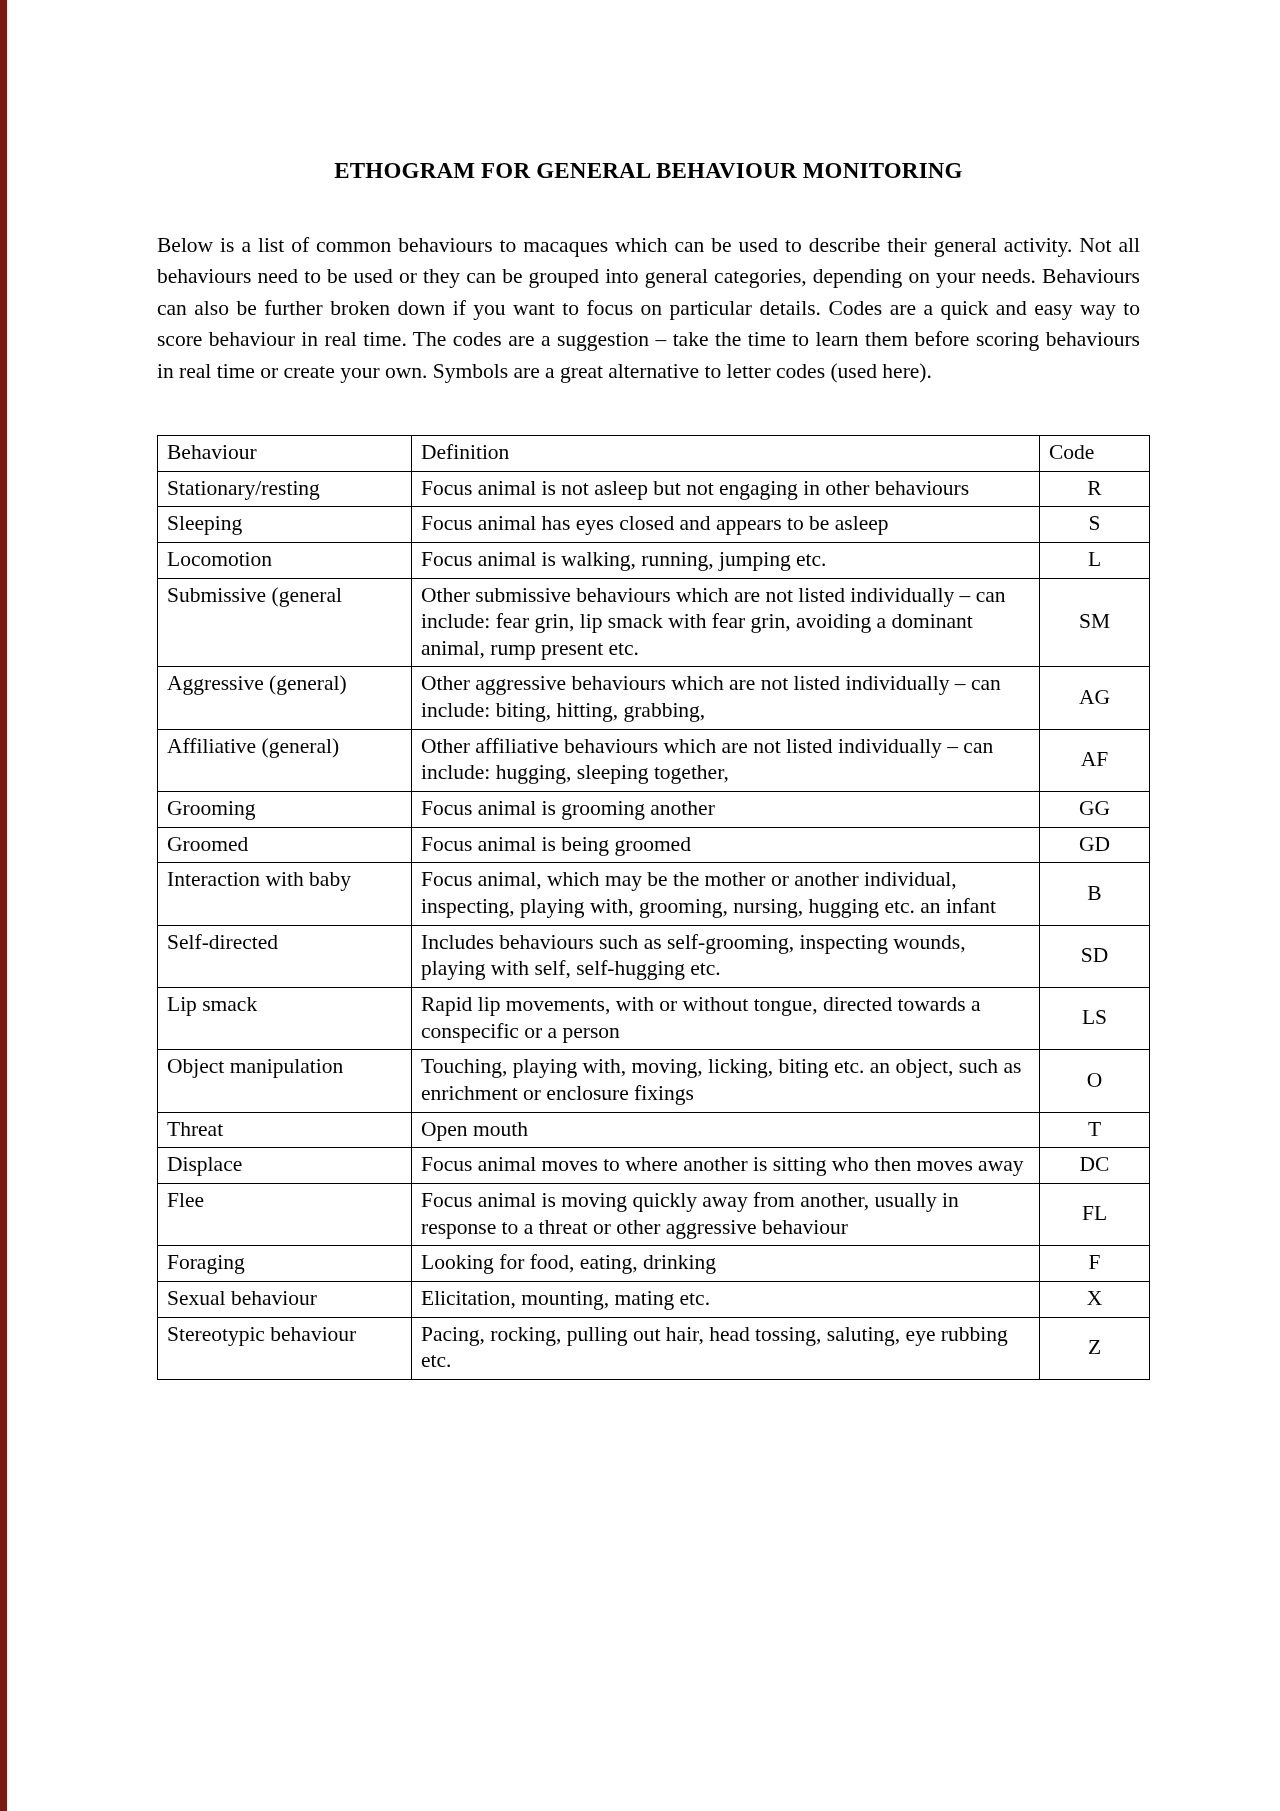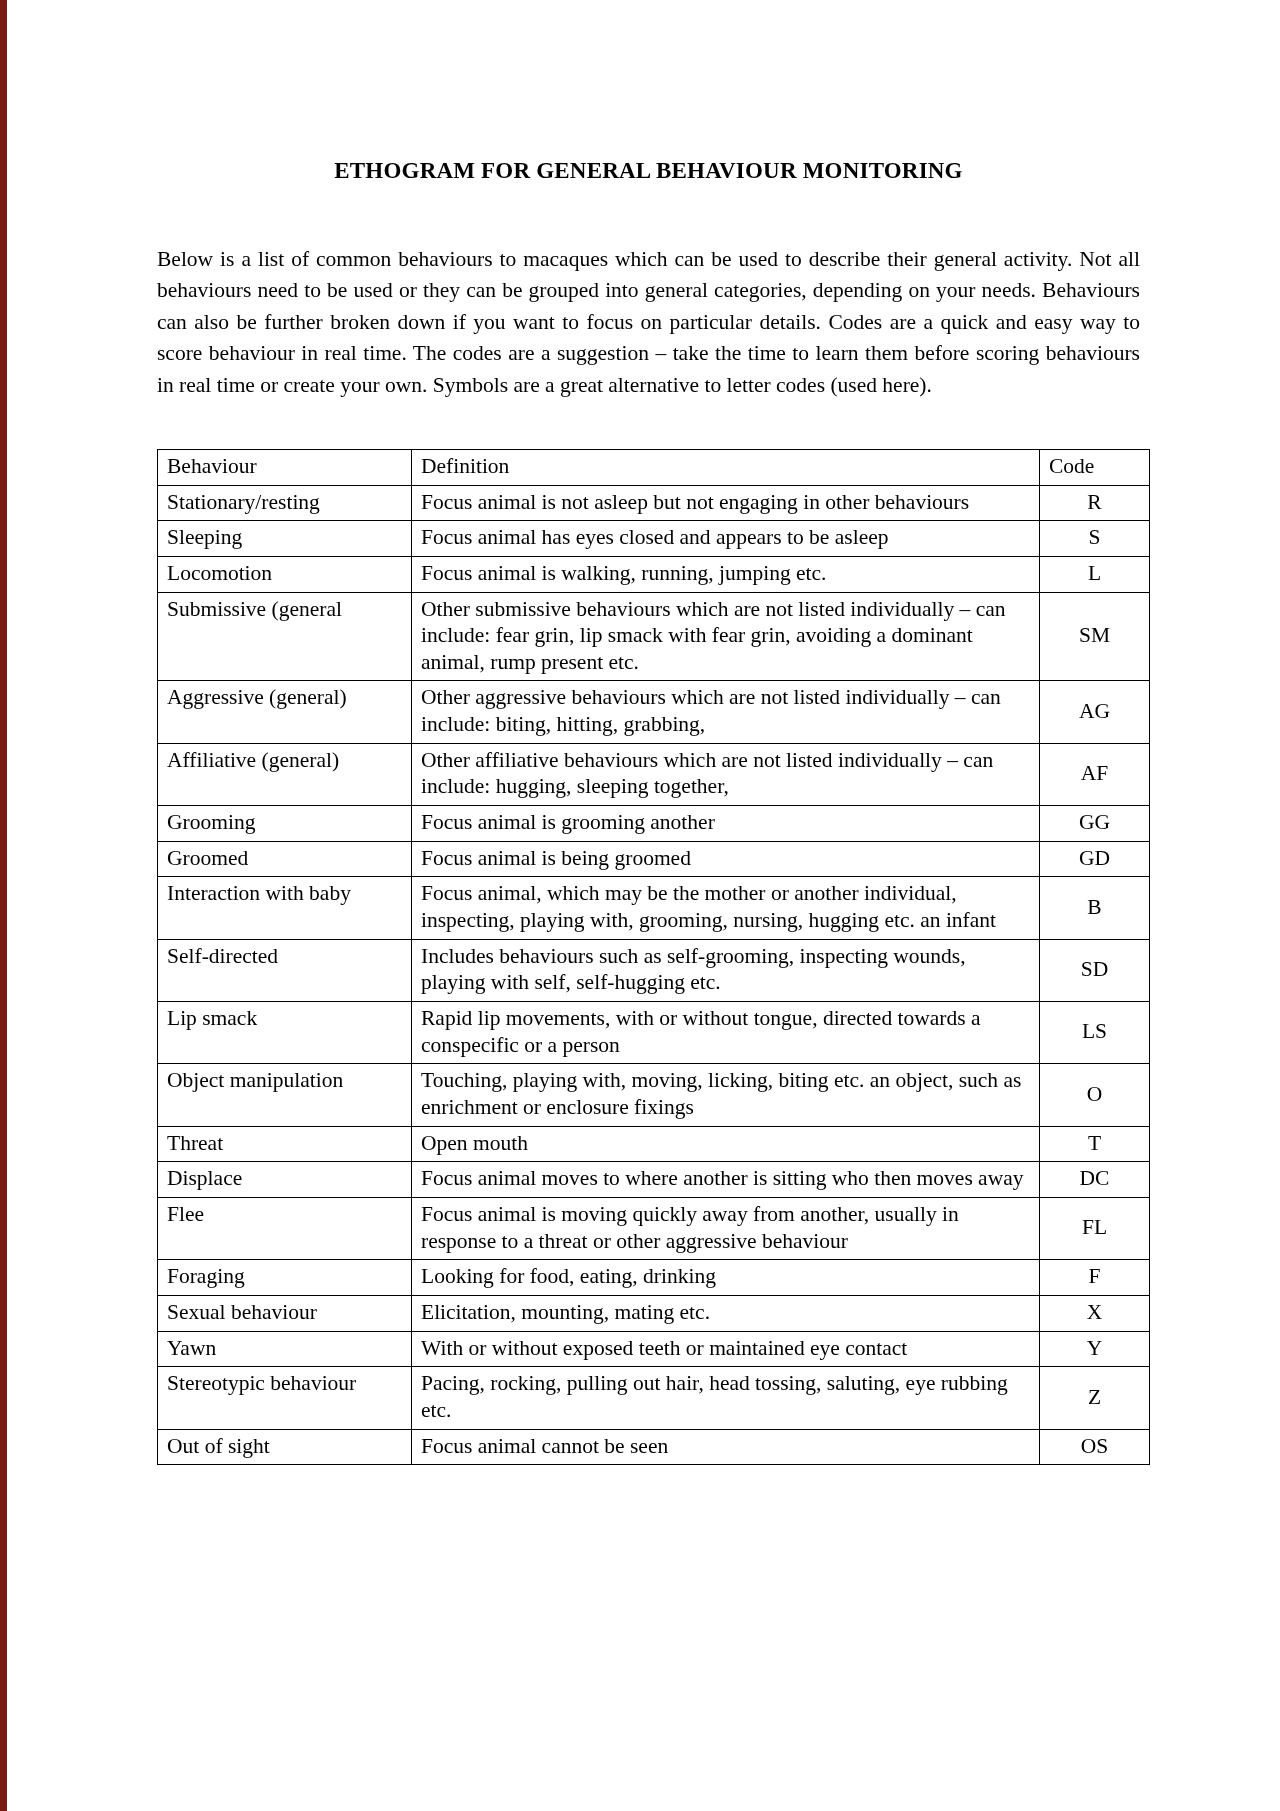--- a/index.html
+++ b/index.html
@@ -28,21 +28,21 @@
     top: 0;
     width: 1280px;
     height: 1811px;
     padding: 158px 140px 0 157px;
   }
   .doc-title {
     text-align: center;
     font-weight: bold;
     font-size: 23px;
     letter-spacing: 0.2px;
-    margin-bottom: 60px;
+    margin-bottom: 46px;
   }
   .intro {
     font-size: 21.5px;
     line-height: 1.46;
     text-align: justify;
     margin-bottom: 48px;
   }
   table.ethogram {
     border-collapse: collapse;
     width: 992px;
@@ -171,30 +171,20 @@
     <td>Foraging</td>
     <td>Looking for food, eating, drinking</td>
     <td class="code-cell">F</td>
   </tr>
         <tr>
     <td>Sexual behaviour</td>
     <td>Elicitation, mounting, mating etc.</td>
     <td class="code-cell">X</td>
   </tr>
         <tr>
-    <td>Yawn</td>
-    <td>With or without exposed teeth or maintained eye contact</td>
-    <td class="code-cell">Y</td>
-  </tr>
-        <tr>
     <td>Stereotypic behaviour</td>
     <td>Pacing, rocking, pulling out hair, head tossing, saluting, eye rubbing etc.</td>
     <td class="code-cell">Z</td>
-  </tr>
-        <tr>
-    <td>Out of sight</td>
-    <td>Focus animal cannot be seen</td>
-    <td class="code-cell">OS</td>
   </tr>
       </tbody>
   </table>
 
 </div>
 
 </body></html>

